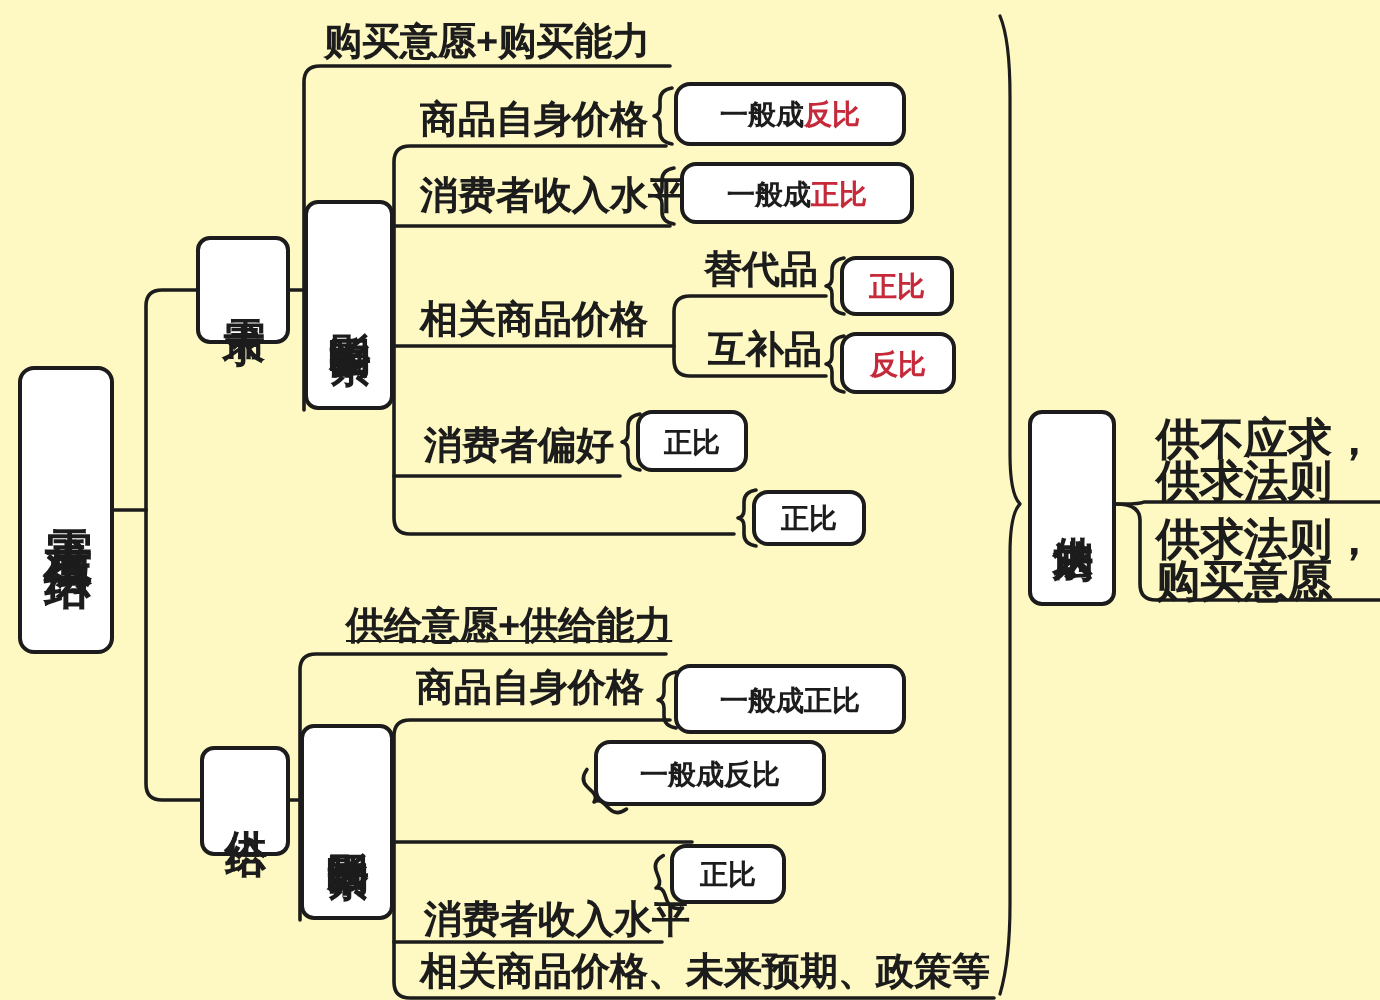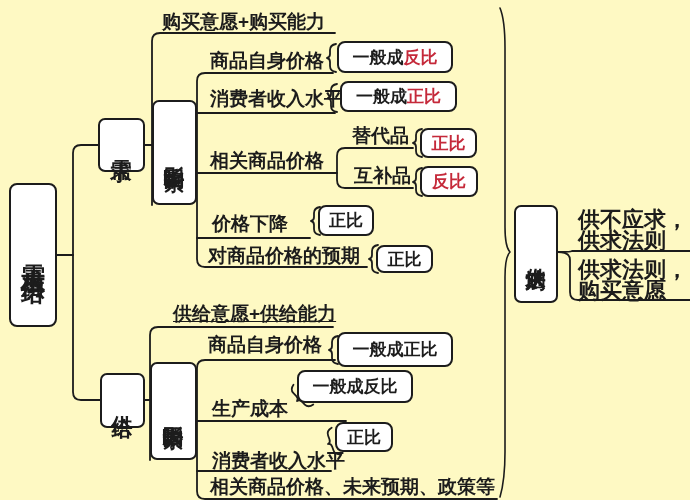--- a/index.html
+++ b/index.html
@@ -13,21 +13,21 @@
   .lines .thin{stroke-width:1.6;}
   .node{
     position:absolute;box-sizing:border-box;border:2px solid var(--ink,#1c1c1c);
     border-radius:7px;background:#fff;display:flex;align-items:center;justify-content:center;
     font-weight:700;line-height:1;
   }
   .vtext{writing-mode:vertical-rl;text-orientation:upright;letter-spacing:3px;}
   .tag{
     position:absolute;box-sizing:border-box;border:2px solid var(--ink,#1c1c1c);
     border-radius:8px;background:#fff;display:flex;align-items:center;justify-content:center;
-    font-size:17px;font-weight:700;white-space:nowrap;line-height:1;
+    font-size:14px;font-weight:700;white-space:nowrap;line-height:1;
   }
   .red{color:var(--red,#c5293a);}
   .lbl{
     position:absolute;font-size:19px;font-weight:700;line-height:1;white-space:nowrap;
   }
   .rule{position:absolute;font-size:22px;font-weight:700;line-height:21px;white-space:nowrap;}
 </style>
 </head>
 <body>
 
@@ -83,22 +83,21 @@
   <div class="node vtext" style="left:150px;top:362px;width:47px;height:98px;font-size:21px;letter-spacing:1px;">影响因素</div>
 
   <div class="node vtext" style="left:514px;top:205px;width:44px;height:98px;font-size:20px;letter-spacing:1px;">供求法则</div>
 
   <div class="lbl" style="left:162px;top:12px;">购买意愿+购买能力</div>
   <div class="lbl" style="left:210px;top:51px;">商品自身价格</div>
   <div class="lbl" style="left:210px;top:89px;">消费者收入水平</div>
   <div class="lbl" style="left:210px;top:151px;">相关商品价格</div>
   <div class="lbl" style="left:352px;top:126px;">替代品</div>
   <div class="lbl" style="left:354px;top:166px;">互补品</div>
-  <div class="lbl" style="left:212px;top:214px;">价格下降</div>
-  <div class="lbl" style="left:208px;top:246px;">对商品价格的预期</div>
+  <div class="lbl" style="left:212px;top:214px;">消费者偏好</div>
 
   <div class="tag" style="left:337px;top:41px;width:116px;height:32px;">
     <span>一般成</span>
       <span class="red">反比</span>
   </div>
   <div class="tag" style="left:340px;top:81px;width:117px;height:31px;">
     <span>一般成</span>
       <span class="red">正比</span>
   </div>
   <div class="tag" style="left:420px;top:128px;width:57px;height:30px;">
@@ -109,21 +108,20 @@
   </div>
   <div class="tag" style="left:318px;top:205px;width:56px;height:31px;">
     <span>正比</span>
   </div>
   <div class="tag" style="left:376px;top:245px;width:57px;height:28px;">
     <span>正比</span>
   </div>
 
   <div class="lbl" style="left:173px;top:304px;text-decoration:underline;">供给意愿+供给能力</div>
   <div class="lbl" style="left:208px;top:335px;">商品自身价格</div>
-  <div class="lbl" style="left:212px;top:399px;">生产成本</div>
   <div class="lbl" style="left:212px;top:451px;">消费者收入水平</div>
   <div class="lbl" style="left:210px;top:477px;">相关商品价格、未来预期、政策等</div>
 
   <div class="tag" style="left:337px;top:332px;width:116px;height:35px;">
     <span>一般成</span>
       <span>正比</span>
   </div>
   <div class="tag" style="left:297px;top:370px;width:116px;height:33px;">
     <span>一般成</span>
       <span>反比</span>

